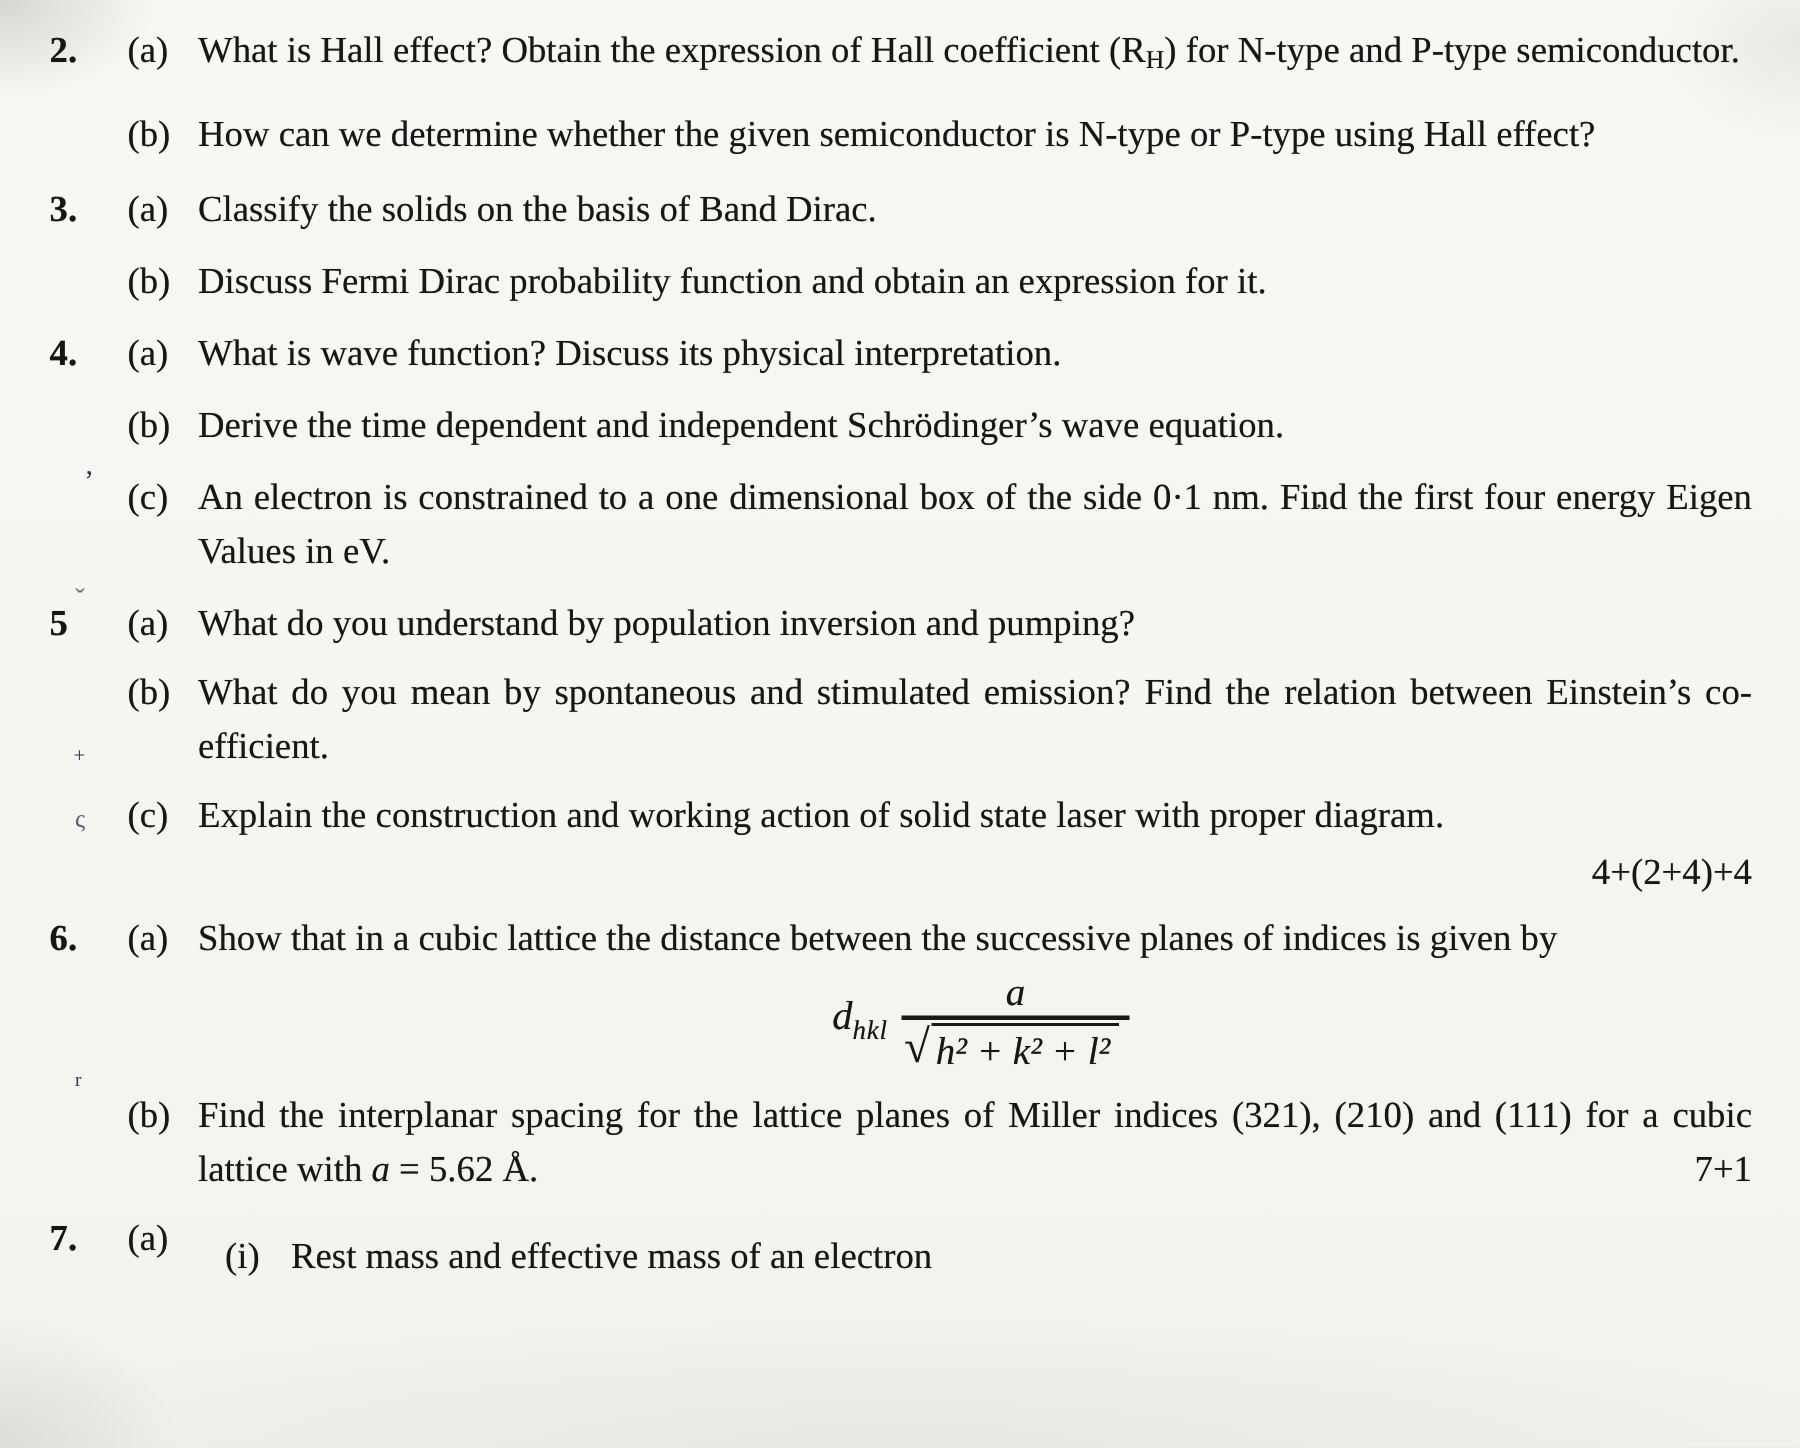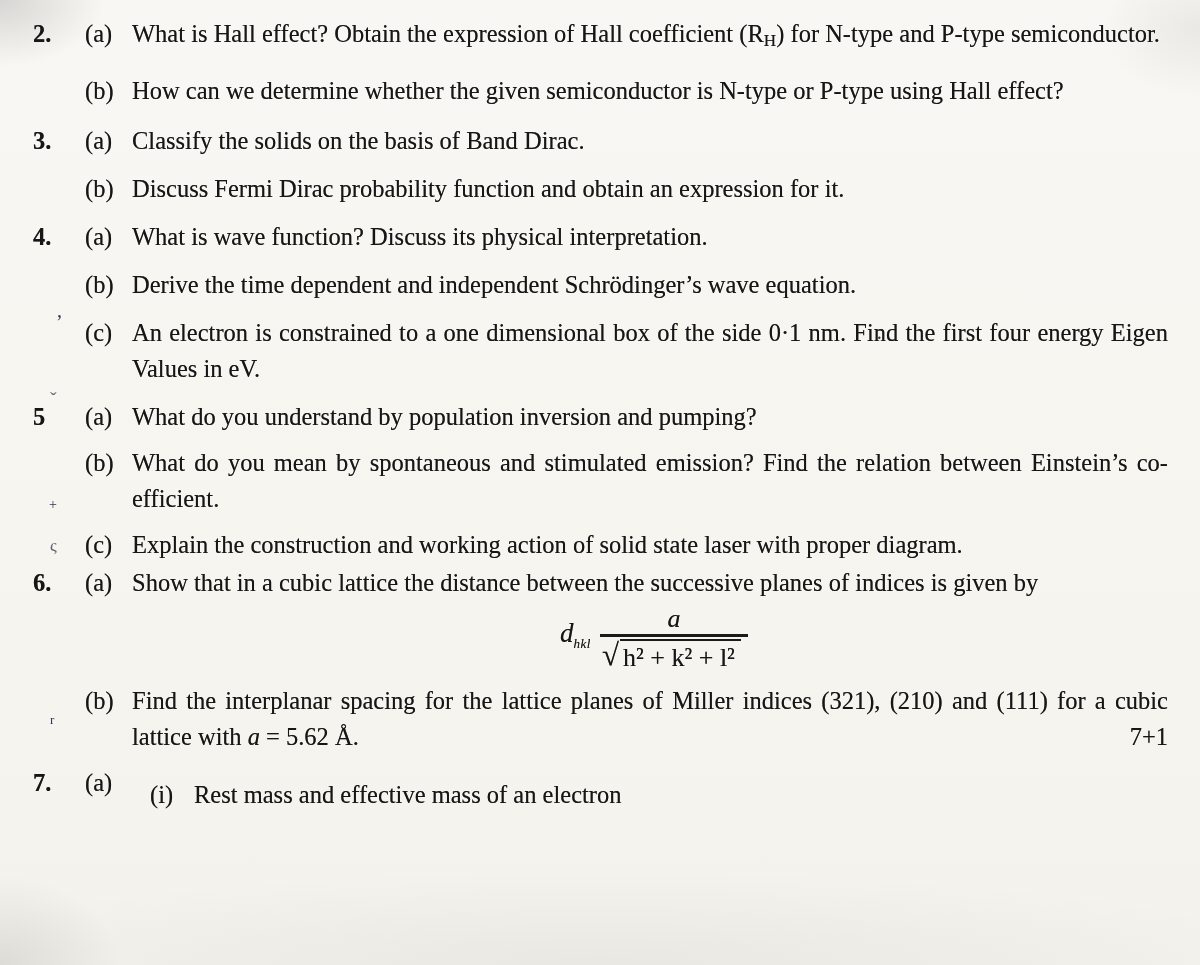--- a/index.html
+++ b/index.html
@@ -41,26 +41,26 @@
   .mb14 { margin-bottom: 14px; }
   .mb10 { margin-bottom: 10px; }
   .mb2  { margin-bottom: 2px; }
   .mb4  { margin-bottom: 4px; }
 
   .rs-sub { font-size: 0.7em; vertical-align: -0.24em; }
   .rs-i { font-style: italic; }
 
   .formula { display: flex; justify-content: center; align-items: center; margin: 2px 0 8px; padding-left: 55px; }
   .f-sym { font-style: italic; font-size: 27px; }
-  .f-sym sub { font-size: 13px; letter-spacing: 0.5px; }
+  .f-sym sub { font-size: 18px; letter-spacing: 0.5px; }
   .frac { display: inline-flex; flex-direction: column; align-items: center; margin-left: 9px; }
   .f-num { font-style: italic; font-size: 26px; line-height: 31px; padding: 0 10px; }
   .f-den { display: flex; align-items: flex-start; border-top: 3px solid #1a1a1a; padding: 2px 7px 1px 2px; font-size: 26px; line-height: 33px; }
   .f-rad { font-size: 31px; line-height: 31px; margin-right: 1px; }
-  .f-radicand { border-top: 2.5px solid #1a1a1a; padding: 0 6px 0 3px; }
+  .f-radicand { font-style: italic; border-top: 2.5px solid #1a1a1a; padding: 0 6px 0 3px; }
 
   #artifact-layer { position: absolute; inset: 0; pointer-events: none; }
   .artifact { position: absolute; text-shadow: none; }
 </style>
 </head>
 <body>
 
 <div class="page">
 
   <div class="q">
@@ -137,20 +137,21 @@
         <div class="pcol">
             <div class="ptext">What do you mean by spontaneous and stimulated emission? Find the relation between Einstein’s co-efficient.</div>
           </div>
       </div>
       <div class="part mb2">
         <div class="plabel">(c)</div>
         <div class="pcol">
             <div class="ptext">Explain the construction and working action of solid state laser with proper diagram.</div>
           </div>
       </div>
+      <div class="marks-line">4+(2+4)+4</div>
     </div>
   </div>
 
   <div class="q">
     <div class="qnum">6.</div>
     <div class="qbody">
       <div class="part mb2">
         <div class="plabel">(a)</div>
         <div class="pcol">
             <div class="ptext">Show that in a cubic lattice the distance between the successive planes of indices is given by</div>

